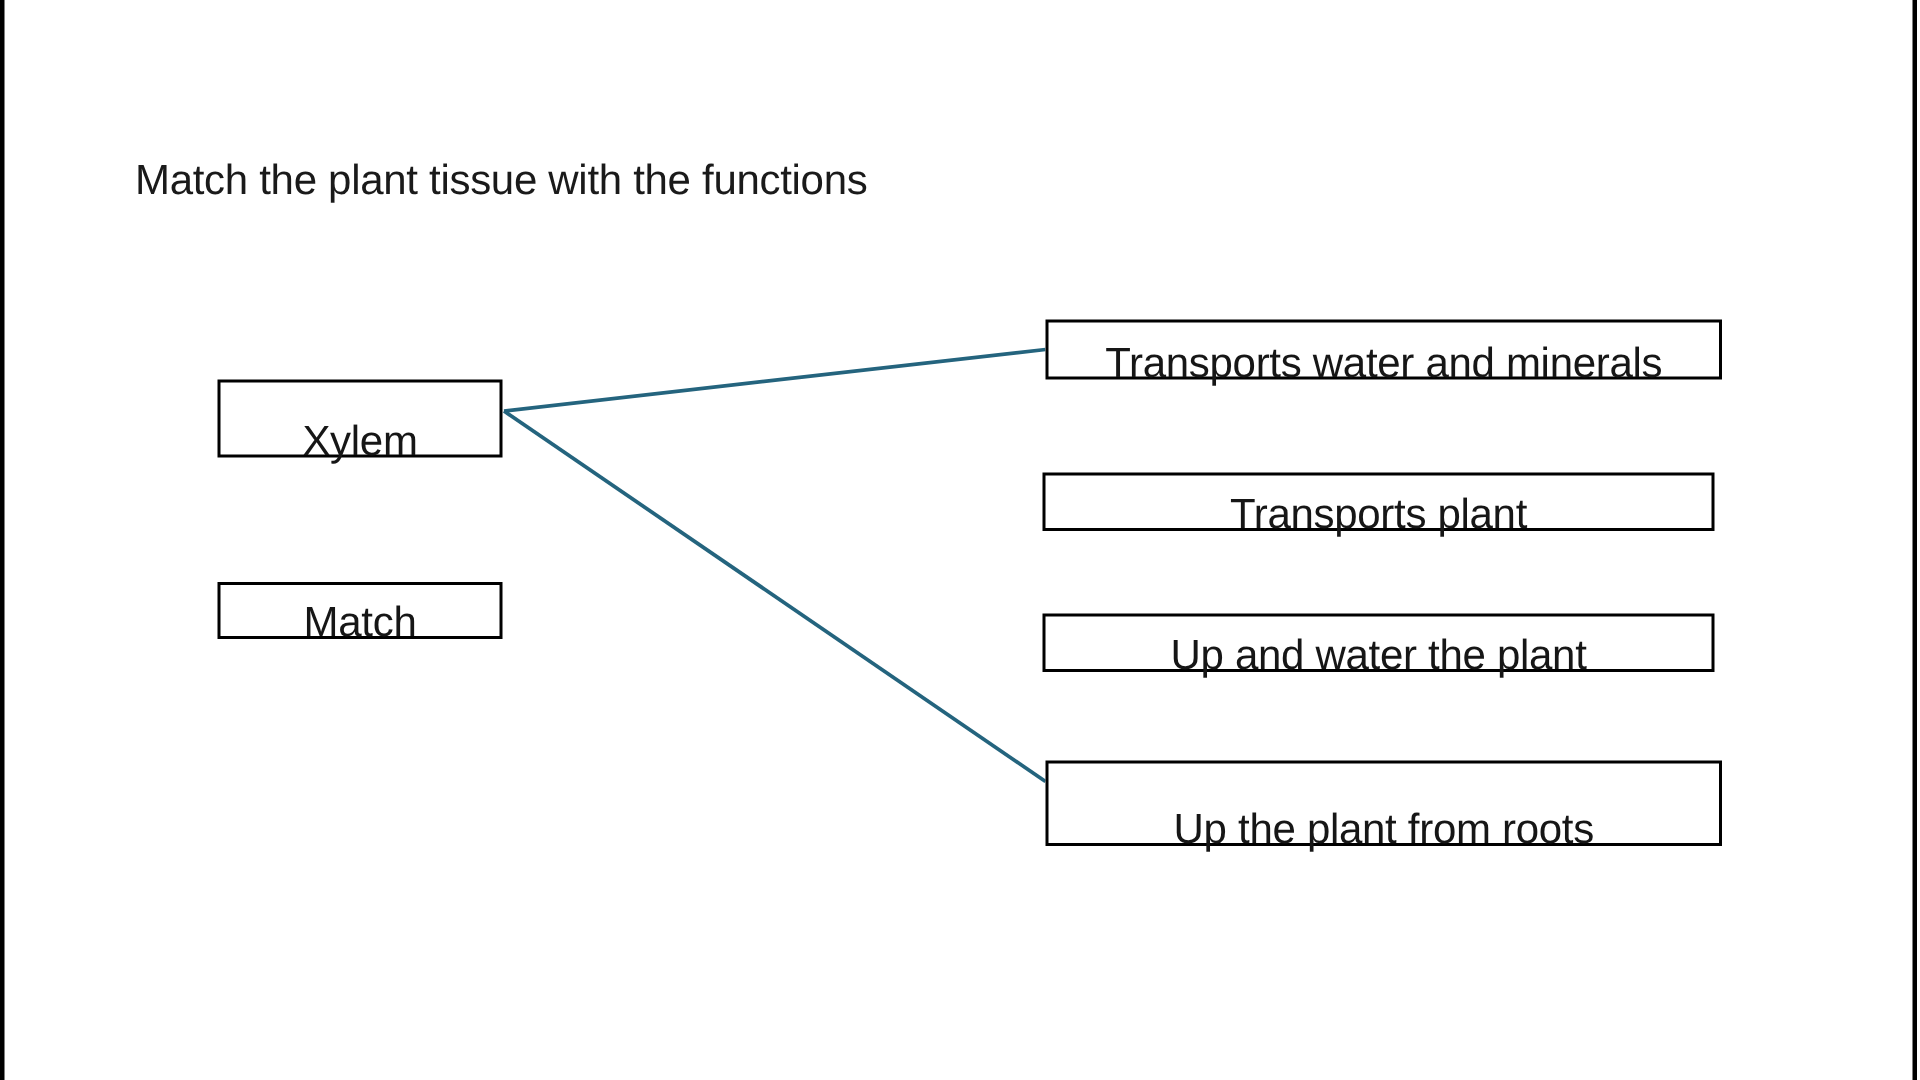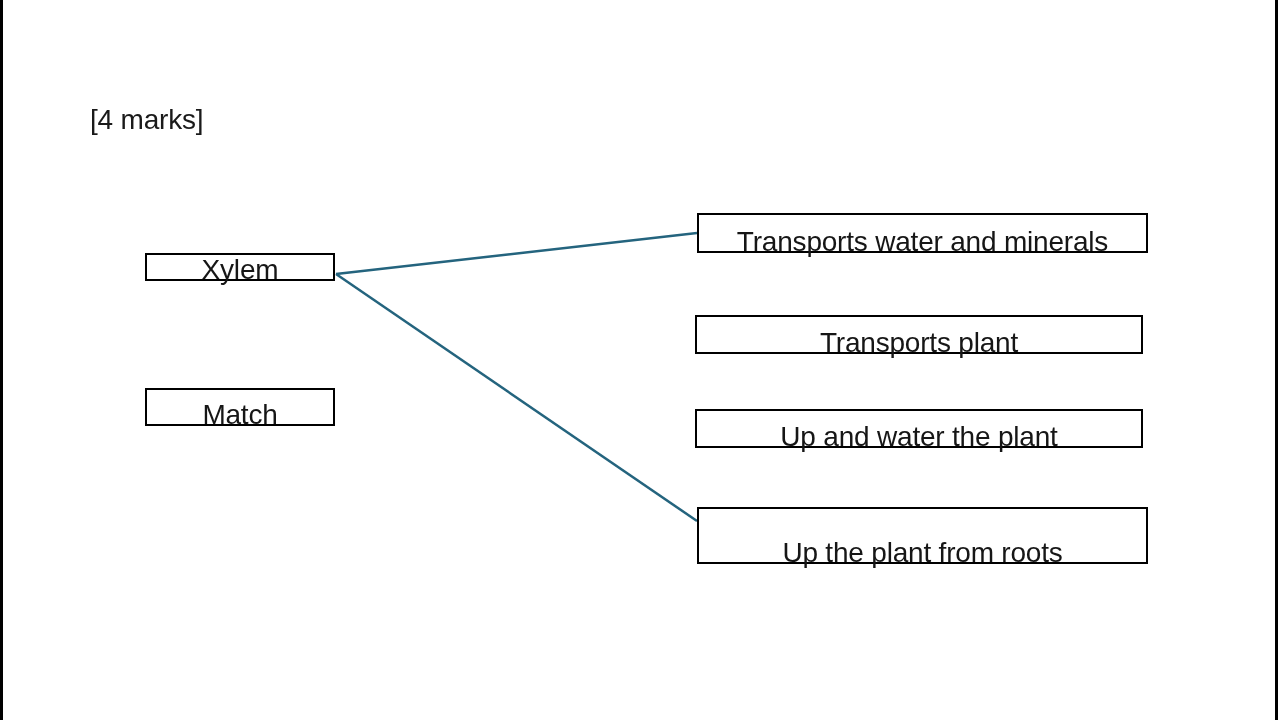--- a/index.html
+++ b/index.html
@@ -47,21 +47,21 @@
     align-items: flex-end;
     font-size: 28px;
     letter-spacing: -0.2px;
     white-space: nowrap;
   }
   .mbox .lbl {
     transform: translateY(5px);
     line-height: 28px;
   }
 
-  .box-xylem   { left: 145px; top: 253px; width: 190px; height: 28px; }
+  .box-xylem   { left: 145px; top: 253px; width: 190px; height: 52px; }
   .box-phloem  { left: 145px; top: 388px; width: 190px; height: 38px; }
   .box-fn-1    { left: 697px; top: 213px; width: 451px; height: 40px; }
   .box-fn-2    { left: 695px; top: 315px; width: 448px; height: 39px; }
   .box-fn-3    { left: 695px; top: 409px; width: 448px; height: 39px; }
   .box-fn-4    { left: 697px; top: 507px; width: 451px; height: 57px; }
 
   svg.connectors {
     position: absolute;
     left: 0;
     top: 0;
@@ -77,21 +77,21 @@
 </style>
 </head>
 <body>
 
 <div class="canvas">
 
   <div class="edge-line edge-left"></div>
   <div class="edge-line edge-right"></div>
 
   <div class="question">
-    <div>[4 marks]</div>
+    <div>Match the plant tissue with the functions</div>
   </div>
 
   <svg class="connectors" viewBox="0 0 1280 720">
     <line class="connector" x1="336" y1="274" x2="697" y2="233" style="stroke: rgb(36, 100, 126);"></line>
     <line class="connector" x1="336" y1="274" x2="697" y2="521" style="stroke: rgb(36, 100, 126);"></line>
   </svg>
 
   <div class="mbox box-xylem" style="border-color: rgb(0, 0, 0);">
     <span class="lbl">Xylem</span>
   </div>

